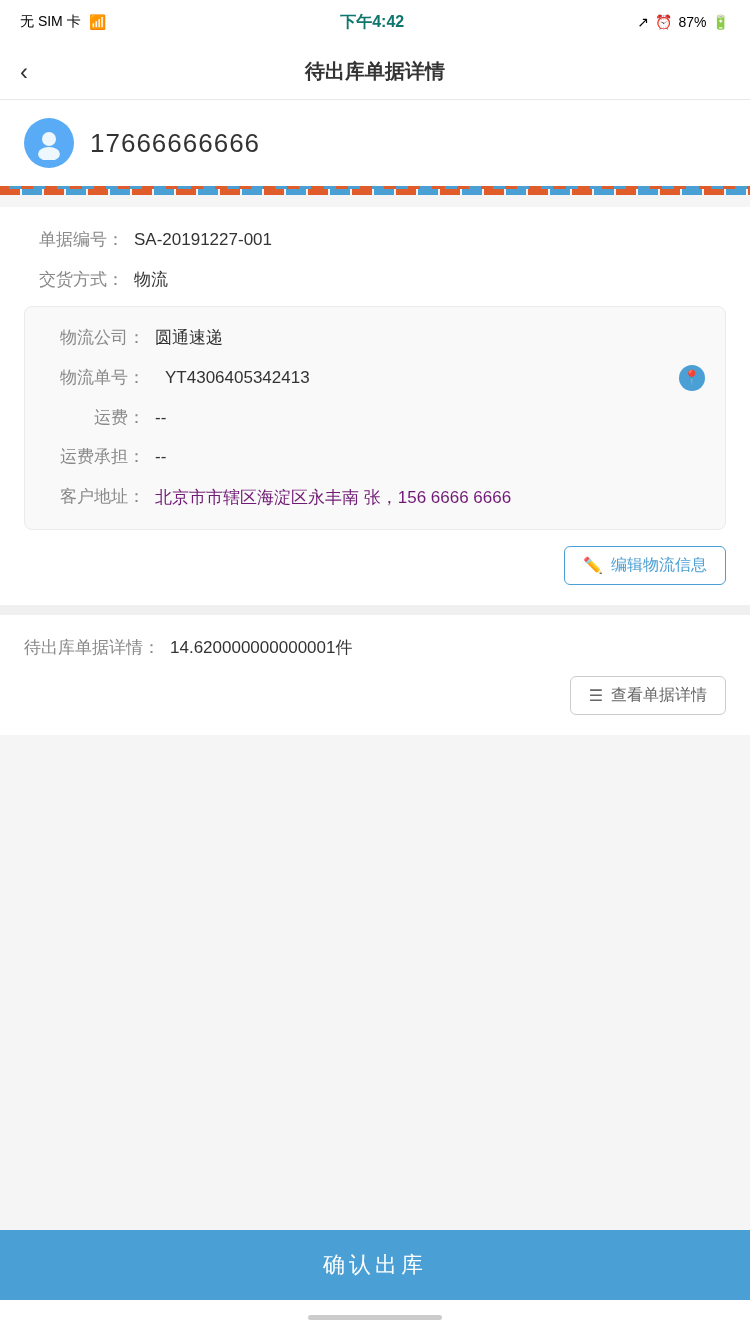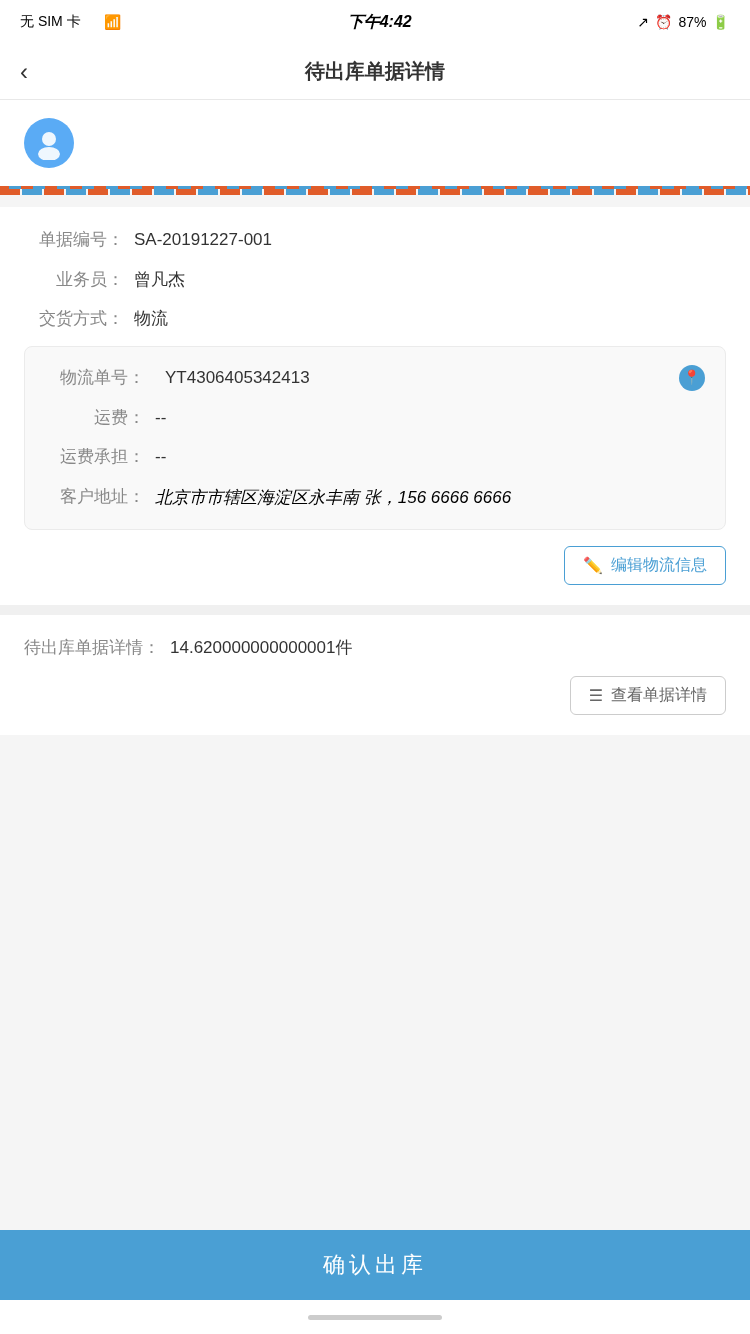--- a/index.html
+++ b/index.html
@@ -17,22 +17,22 @@
     .status-bar {
       background: #fff;
       height: 44px;
       display: flex;
       align-items: center;
       justify-content: space-between;
       padding: 0 20px;
       font-size: 15px;
       font-weight: 500;
     }
-    .status-left { font-size: 14px; color: #000; display: flex; align-items: center; gap: 24px; }
-    .status-center { font-size: 16px; font-weight: 600; color: #000000; font-style: italic; }
+    .status-left { font-size: 14px; color: #000; display: flex; align-items: center; gap: 9px; }
+    .status-center { font-size: 16px; font-weight: 600; color: #0f766e; }
     .status-right { display: flex; align-items: center; gap: 6px; font-size: 14px; }
 
     
     .nav-bar {
       background: #fff;
       height: 56px;
       display: flex;
       align-items: center;
       padding: 0 20px;
       border-bottom: 1px solid #e8e8e8;
@@ -142,23 +142,22 @@
       border-radius: 50%;
       display: flex;
       align-items: center;
       justify-content: center;
       color: #fff;
       font-size: 14px;
       flex-shrink: 0;
     }
 
     .address-value {
-      color: #000000;
+      color: #701a75;
       line-height: 1.6;
-      font-style: italic;
     }
 
     
     .btn-edit-logistics {
       display: flex;
       justify-content: flex-end;
       margin-top: 16px;
     }
     .btn-edit {
       border: 1px solid #4a9fd4;
@@ -267,39 +266,40 @@
   <span class="nav-title">待出库单据详情</span>
 </div>
 
 <div class="user-header">
   <div class="user-avatar">
     <svg viewBox="0 0 34 34" fill="none" xmlns="http://www.w3.org/2000/svg">
       <circle cx="17" cy="13" r="7" fill="white" opacity="0.9"></circle>
       <ellipse cx="17" cy="28" rx="11" ry="7" fill="white" opacity="0.9"></ellipse>
     </svg>
   </div>
+  <span class="user-phone">17666666666</span>
 </div>
 
 <div class="dashed-divider"></div>
 
 <div class="section">
   <div class="info-row">
     <span class="info-label">单据编号：</span>
     <span class="info-value">SA-20191227-001</span>
   </div>
   <div class="info-row">
-    <span class="info-label">业务员：</span>
-    <span class="info-value">曾凡杰</span>
-  </div>
-  <div class="info-row">
     <span class="info-label">交货方式：</span>
     <span class="info-value">物流</span>
   </div>
 
   <div class="logistics-box">
+    <div class="info-row">
+      <span class="info-label">物流公司：</span>
+      <span class="info-value">圆通速递</span>
+    </div>
     <div class="info-row logistics-number-row">
       <span class="info-label">物流单号：</span>
       <span class="info-value" style="color:#333;">YT4306405342413</span>
       <span class="location-icon">📍</span>
     </div>
     <div class="info-row">
       <span class="info-label">运费：</span>
       <span class="info-value">--</span>
     </div>
     <div class="info-row">

